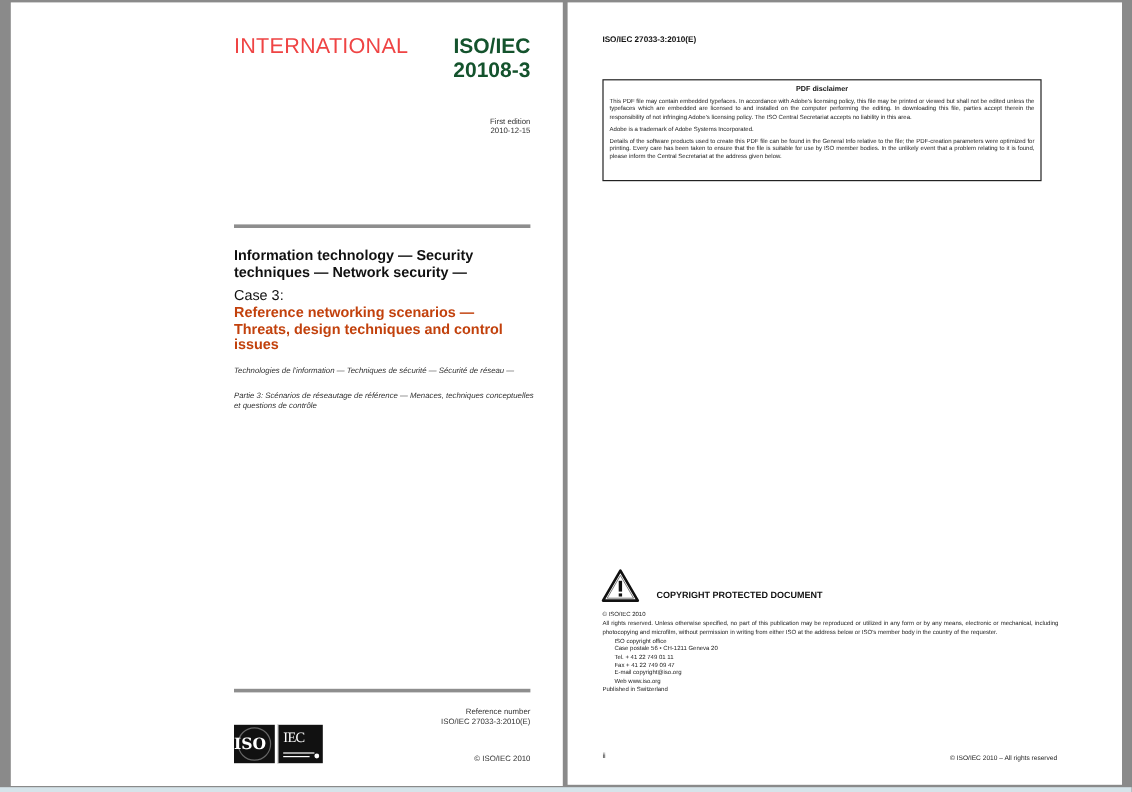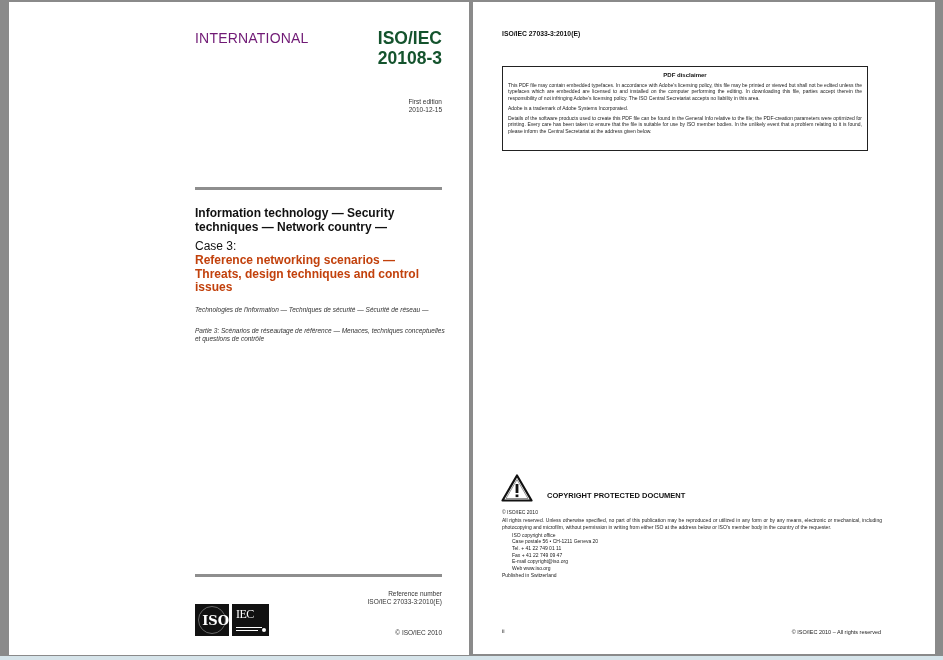--- a/index.html
+++ b/index.html
@@ -15,21 +15,21 @@
   #page-left { left: 9px; top: 2px; width: 460px; height: 653px; }
   #page-right { left: 473px; top: 2px; width: 462px; height: 652px; }
   .bottom-strip {
     position: absolute; left: 0; top: 656px; width: 943px; height: 4px;
     background: #d6e4ea;
   }
   .abs { position: absolute; }
 
   
   .title-left {
-    left: 186px; top: 26px; font-size: 14px; line-height: 20px; color: #701a75;
+    left: 186px; top: 26px; font-size: 18px; line-height: 20px; color: #ef4444;
     letter-spacing: 0.2px;
   }
   .title-right {
     right: 27px; top: 26px; font-size: 17.5px; line-height: 20px; font-weight: bold;
     text-align: right; color: #14532d;
   }
   .edition {
     right: 27px; top: 96px; font-size: 6.5px; line-height: 8px; text-align: right; color: #333;
   }
   .rule {
@@ -54,21 +54,21 @@
   }
   .copy-left {
     right: 27px; top: 627px; font-size: 6.5px; line-height: 8px; color: #333;
   }
   .logo {
     left: 186px; top: 602px; height: 32px; display: flex; gap: 2px;
   }
   .logo-iso {
     width: 34px; height: 32px; background: #111; color: #fff; font-weight: bold;
     font-family: "DejaVu Serif", serif; font-size: 13px; display: flex; align-items: center;
-    justify-content: flex-end; position: relative; overflow: hidden;
+    justify-content: flex-start; position: relative; overflow: hidden;
   }
   .logo-iso::before {
     content: ""; position: absolute; width: 26px; height: 26px; border-radius: 50%;
     border: 1px solid #666; left: 3px; top: 2px;
   }
   .logo-iso span { position: relative; z-index: 1; }
   .logo-iec {
     width: 37px; height: 32px; background: #111; color: #fff;
     font-family: "Liberation Serif", serif; font-size: 12px; position: relative;
     border-left: 1px solid #fff;
@@ -121,21 +121,21 @@
     <div>ISO/IEC</div>
     <div>20108-3</div>
   </div>
   <div class="abs edition">
     <div>First edition</div>
     <div>2010-12-15</div>
   </div>
 
   <div class="abs rule" style="top:185px;"></div>
 
-  <div class="abs main-title">Information technology — Security techniques — Network country —</div>
+  <div class="abs main-title">Information technology — Security techniques — Network security —</div>
   <div class="abs part-label">Case 3:</div>
   <div class="abs part-title">Reference networking scenarios — Threats, design techniques and control issues</div>
 
   <div class="abs fr-text" style="top:304px;">Technologies de l'information — Techniques de sécurité — Sécurité de réseau —</div>
   <div class="abs fr-text" style="top:325px;">Partie 3: Scénarios de réseautage de référence — Menaces, techniques conceptuelles et questions de contrôle</div>
 
   <div class="abs rule" style="top:572px;"></div>
 
   <div class="abs ref-block">
     <div>Reference number</div>

